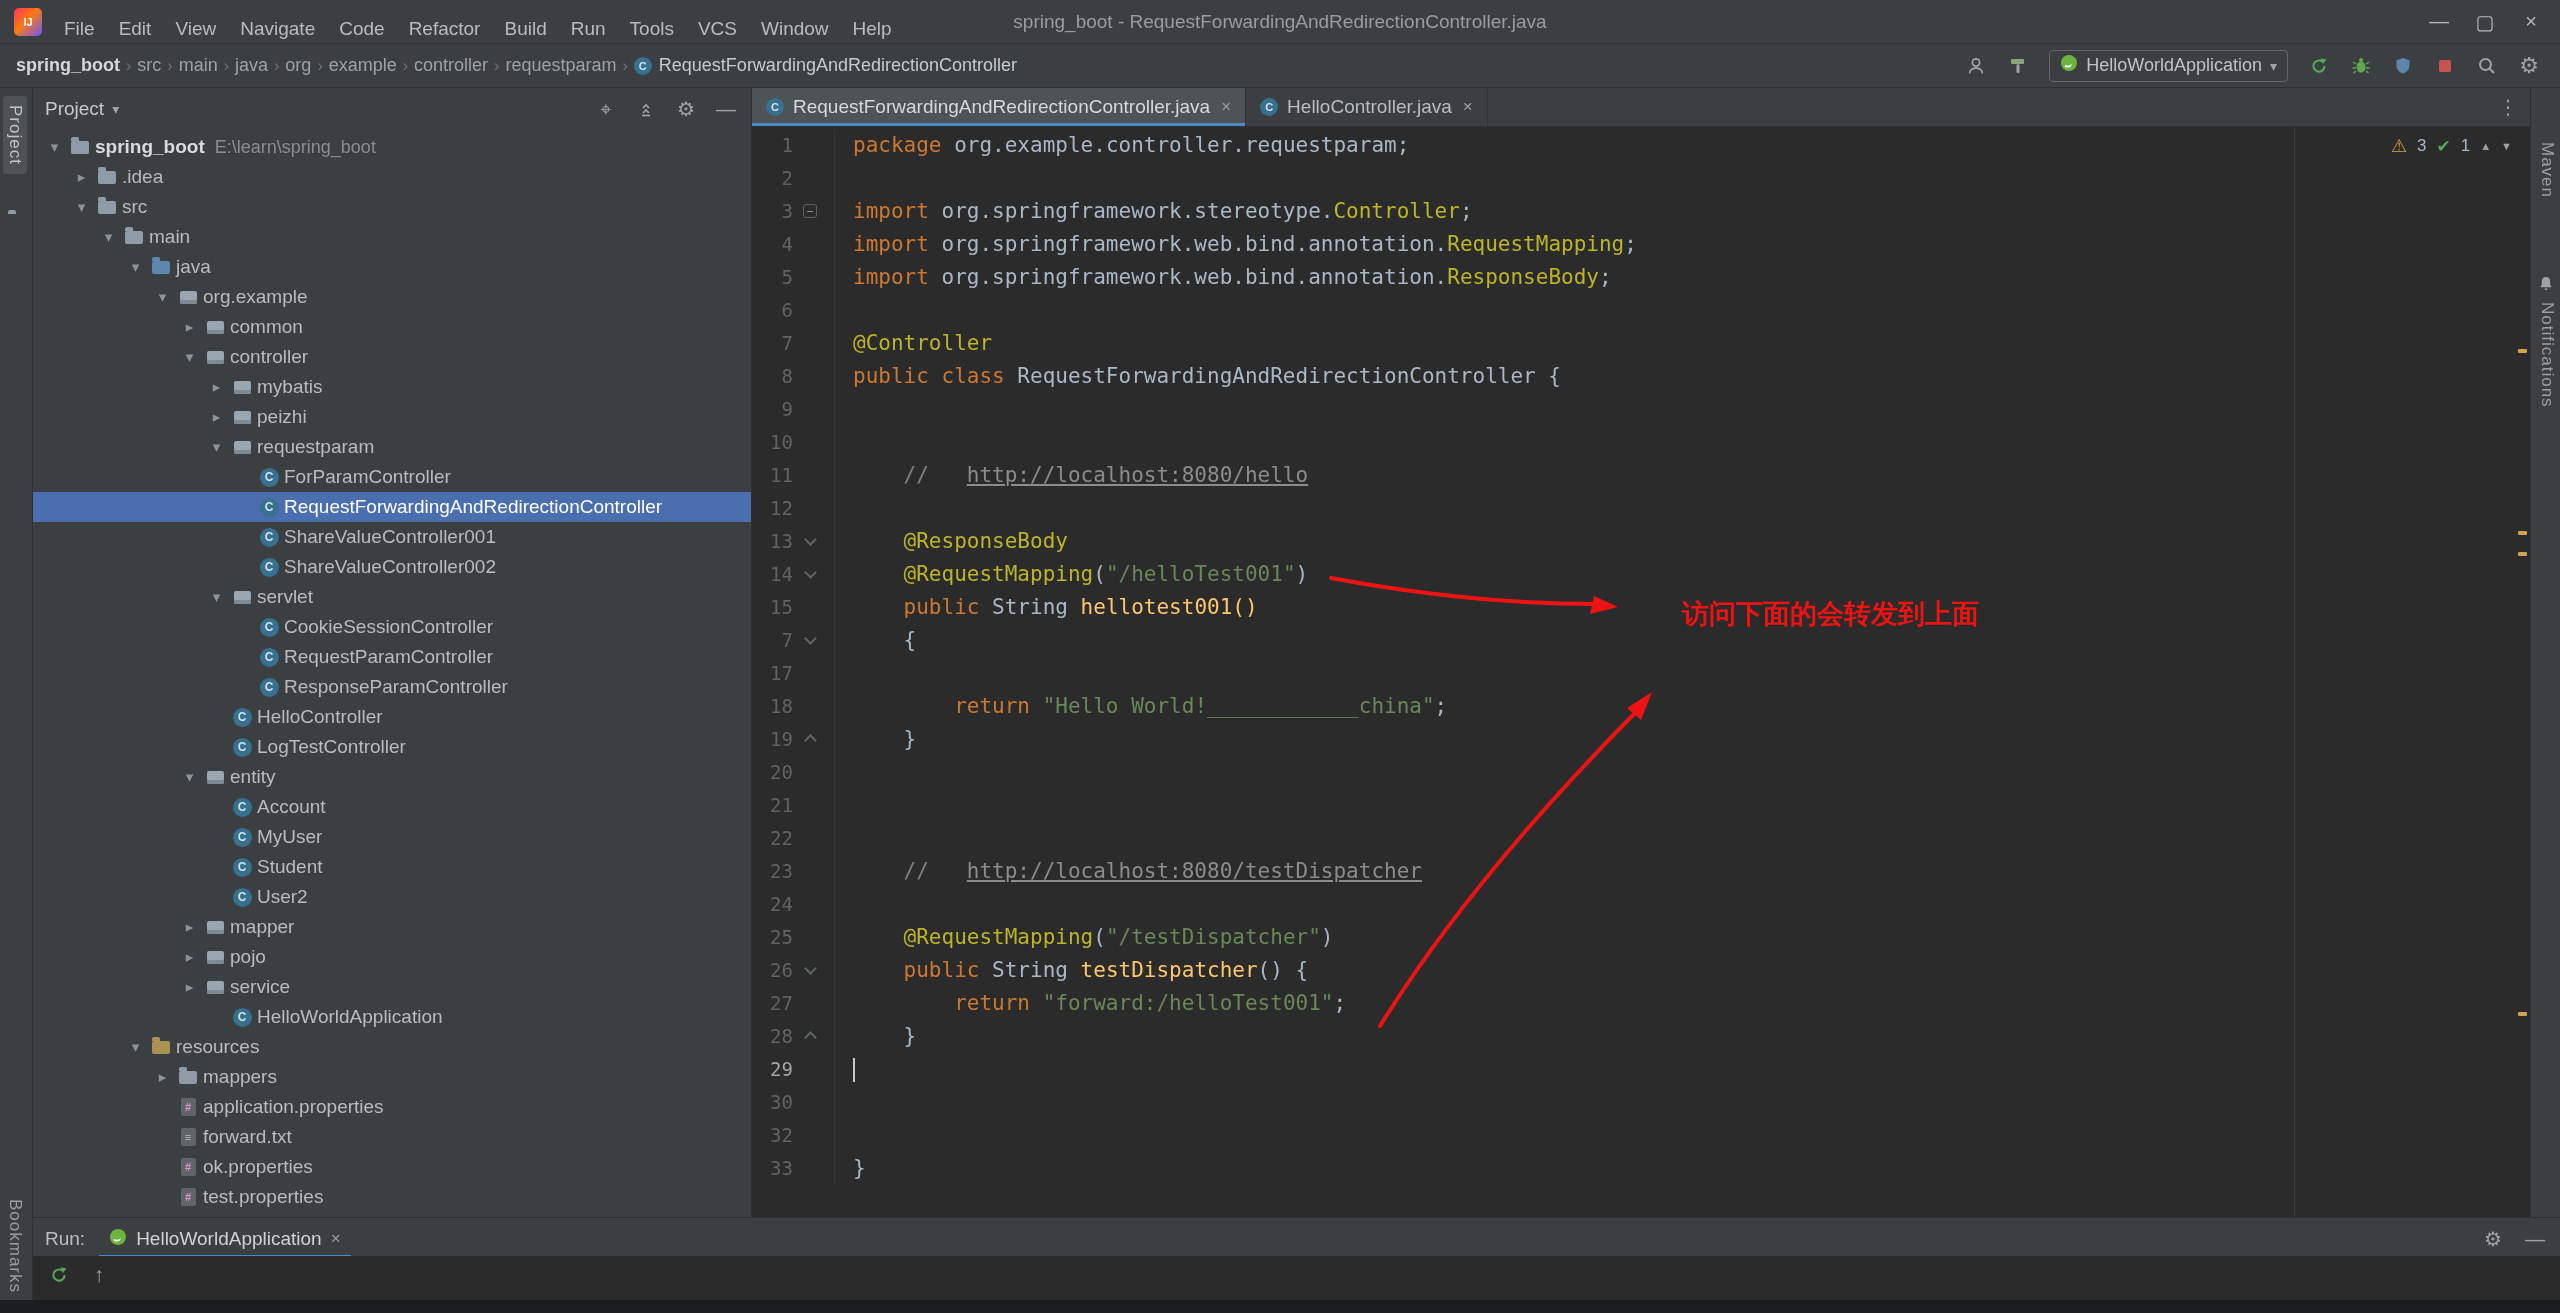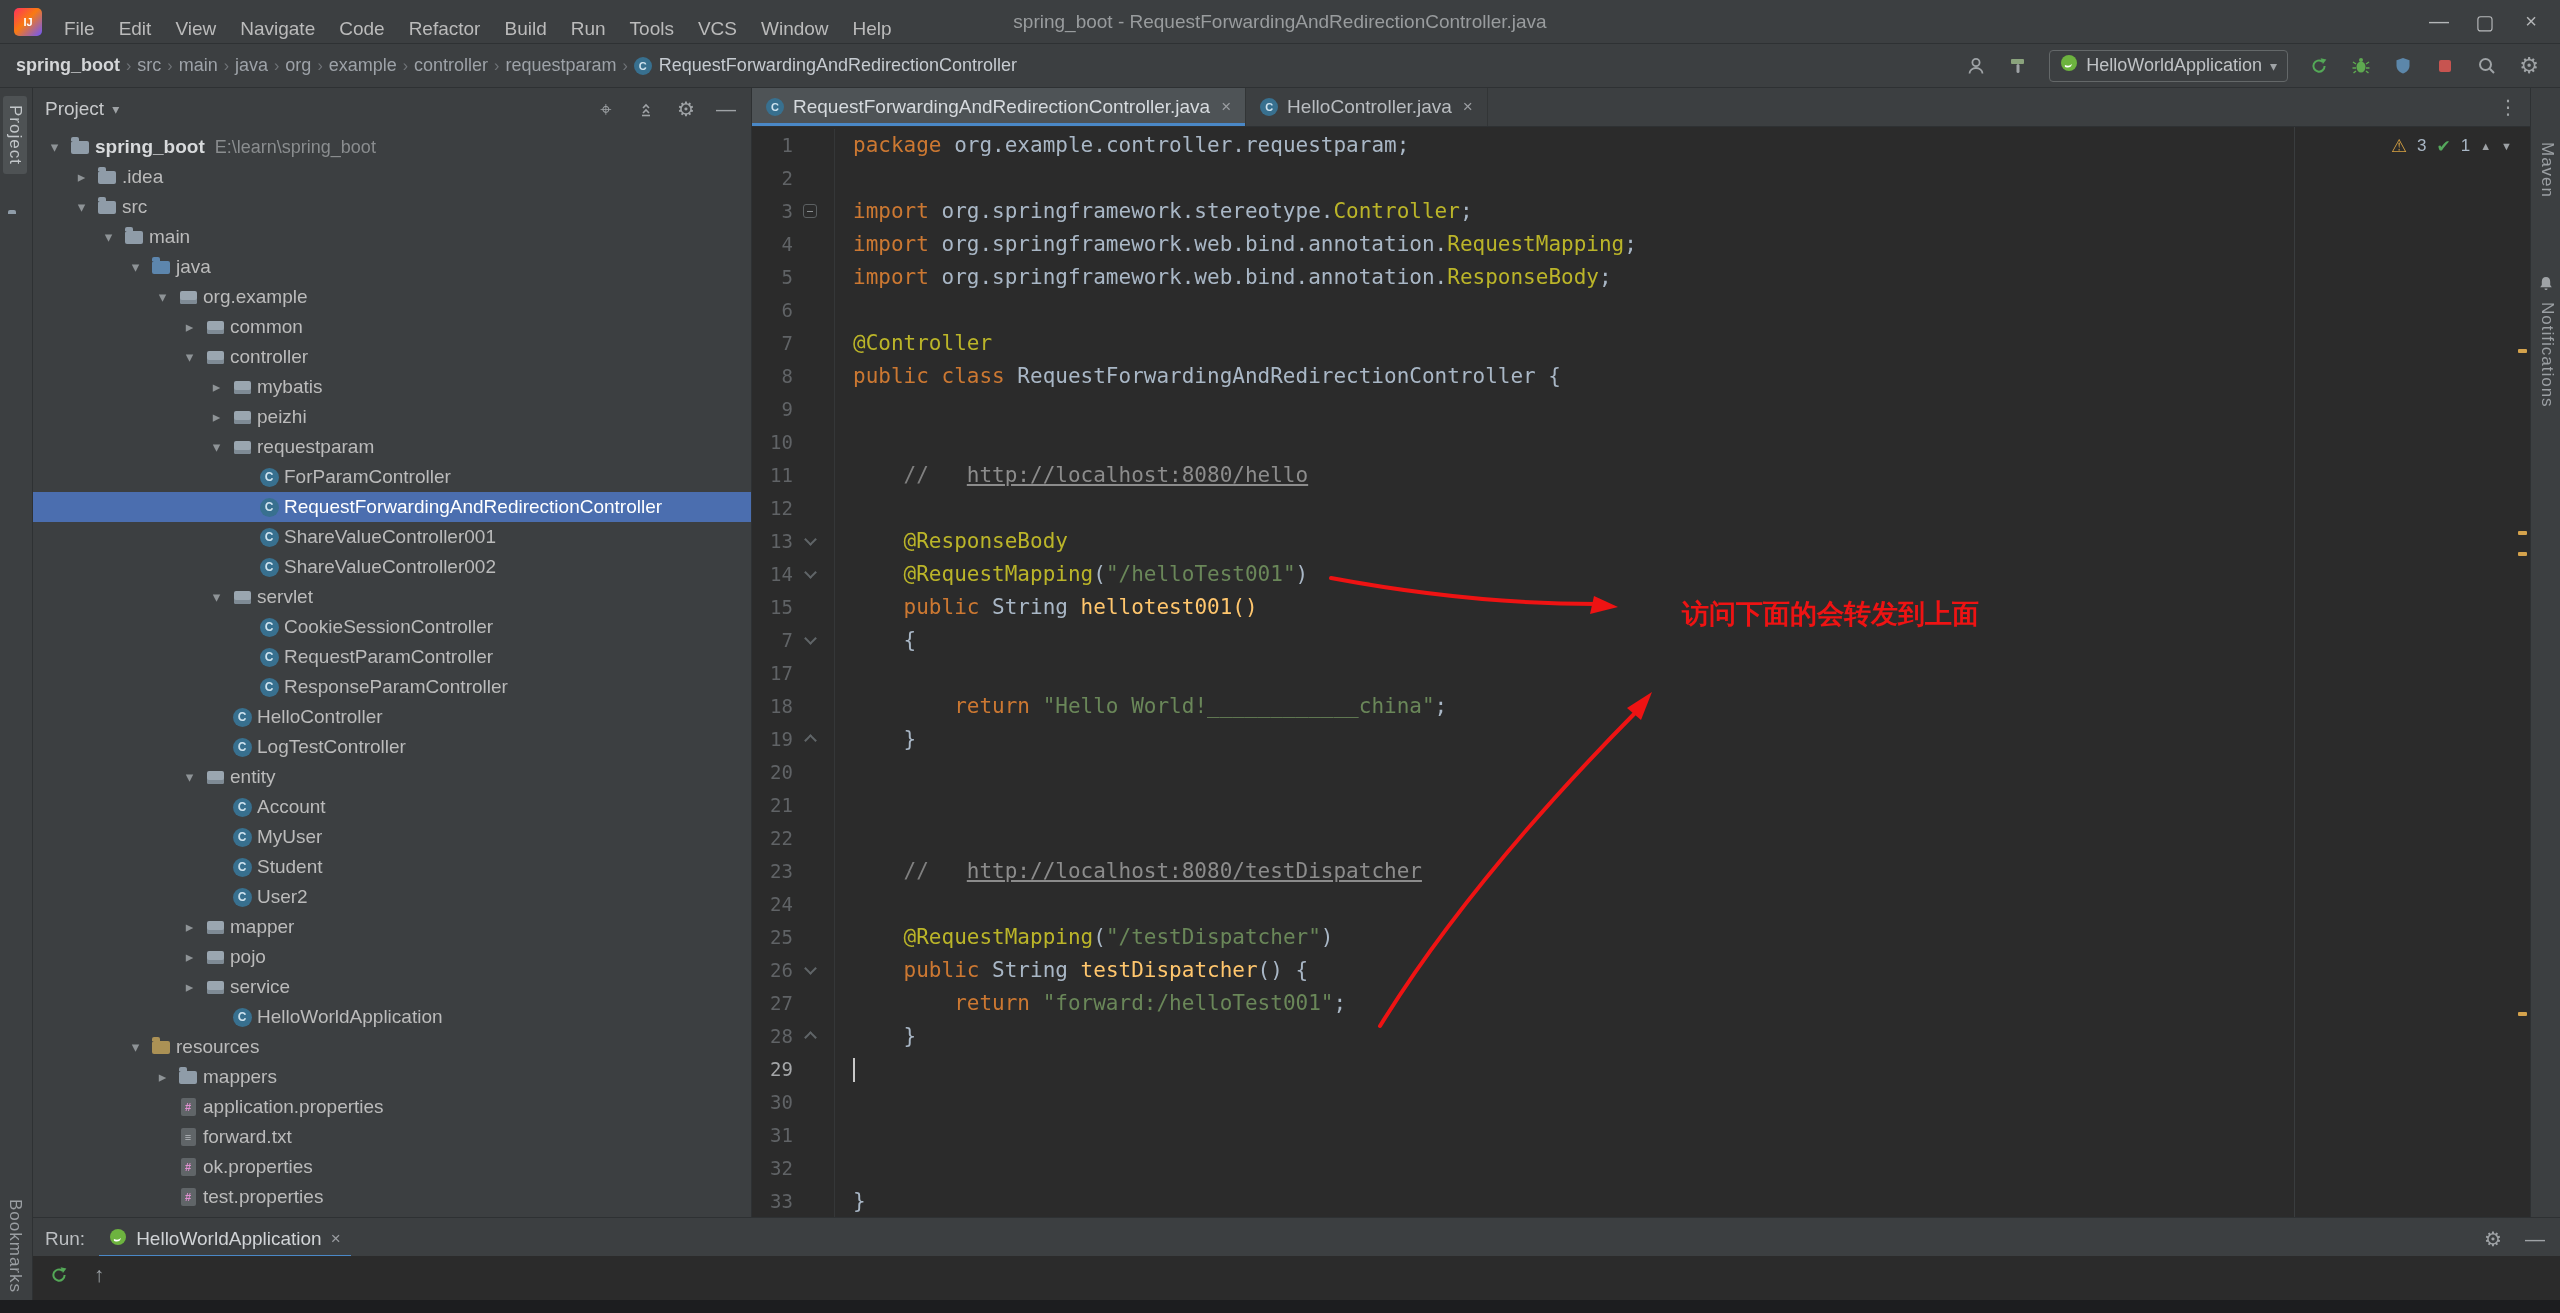--- a/index.html
+++ b/index.html
@@ -698,25 +698,20 @@
                   <span class="ln cur">29</span>
                   <span class="gslot"></span>
                   <span class="ctext"><span class="caret"></span></span>
                 </div>
                 <div class="cline">
                   <span class="ln">30</span>
                   <span class="gslot"></span>
                   <span class="ctext"></span>
                 </div>
                 <div class="cline">
-                  <span class="ln">31</span>
-                  <span class="gslot"></span>
-                  <span class="ctext"></span>
-                </div>
-                <div class="cline">
                   <span class="ln">32</span>
                   <span class="gslot"></span>
                   <span class="ctext"></span>
                 </div>
                 <div class="cline">
                   <span class="ln">33</span>
                   <span class="gslot"></span>
                   <span class="ctext"><span class="def">}</span></span>
                 </div>
               </div>

